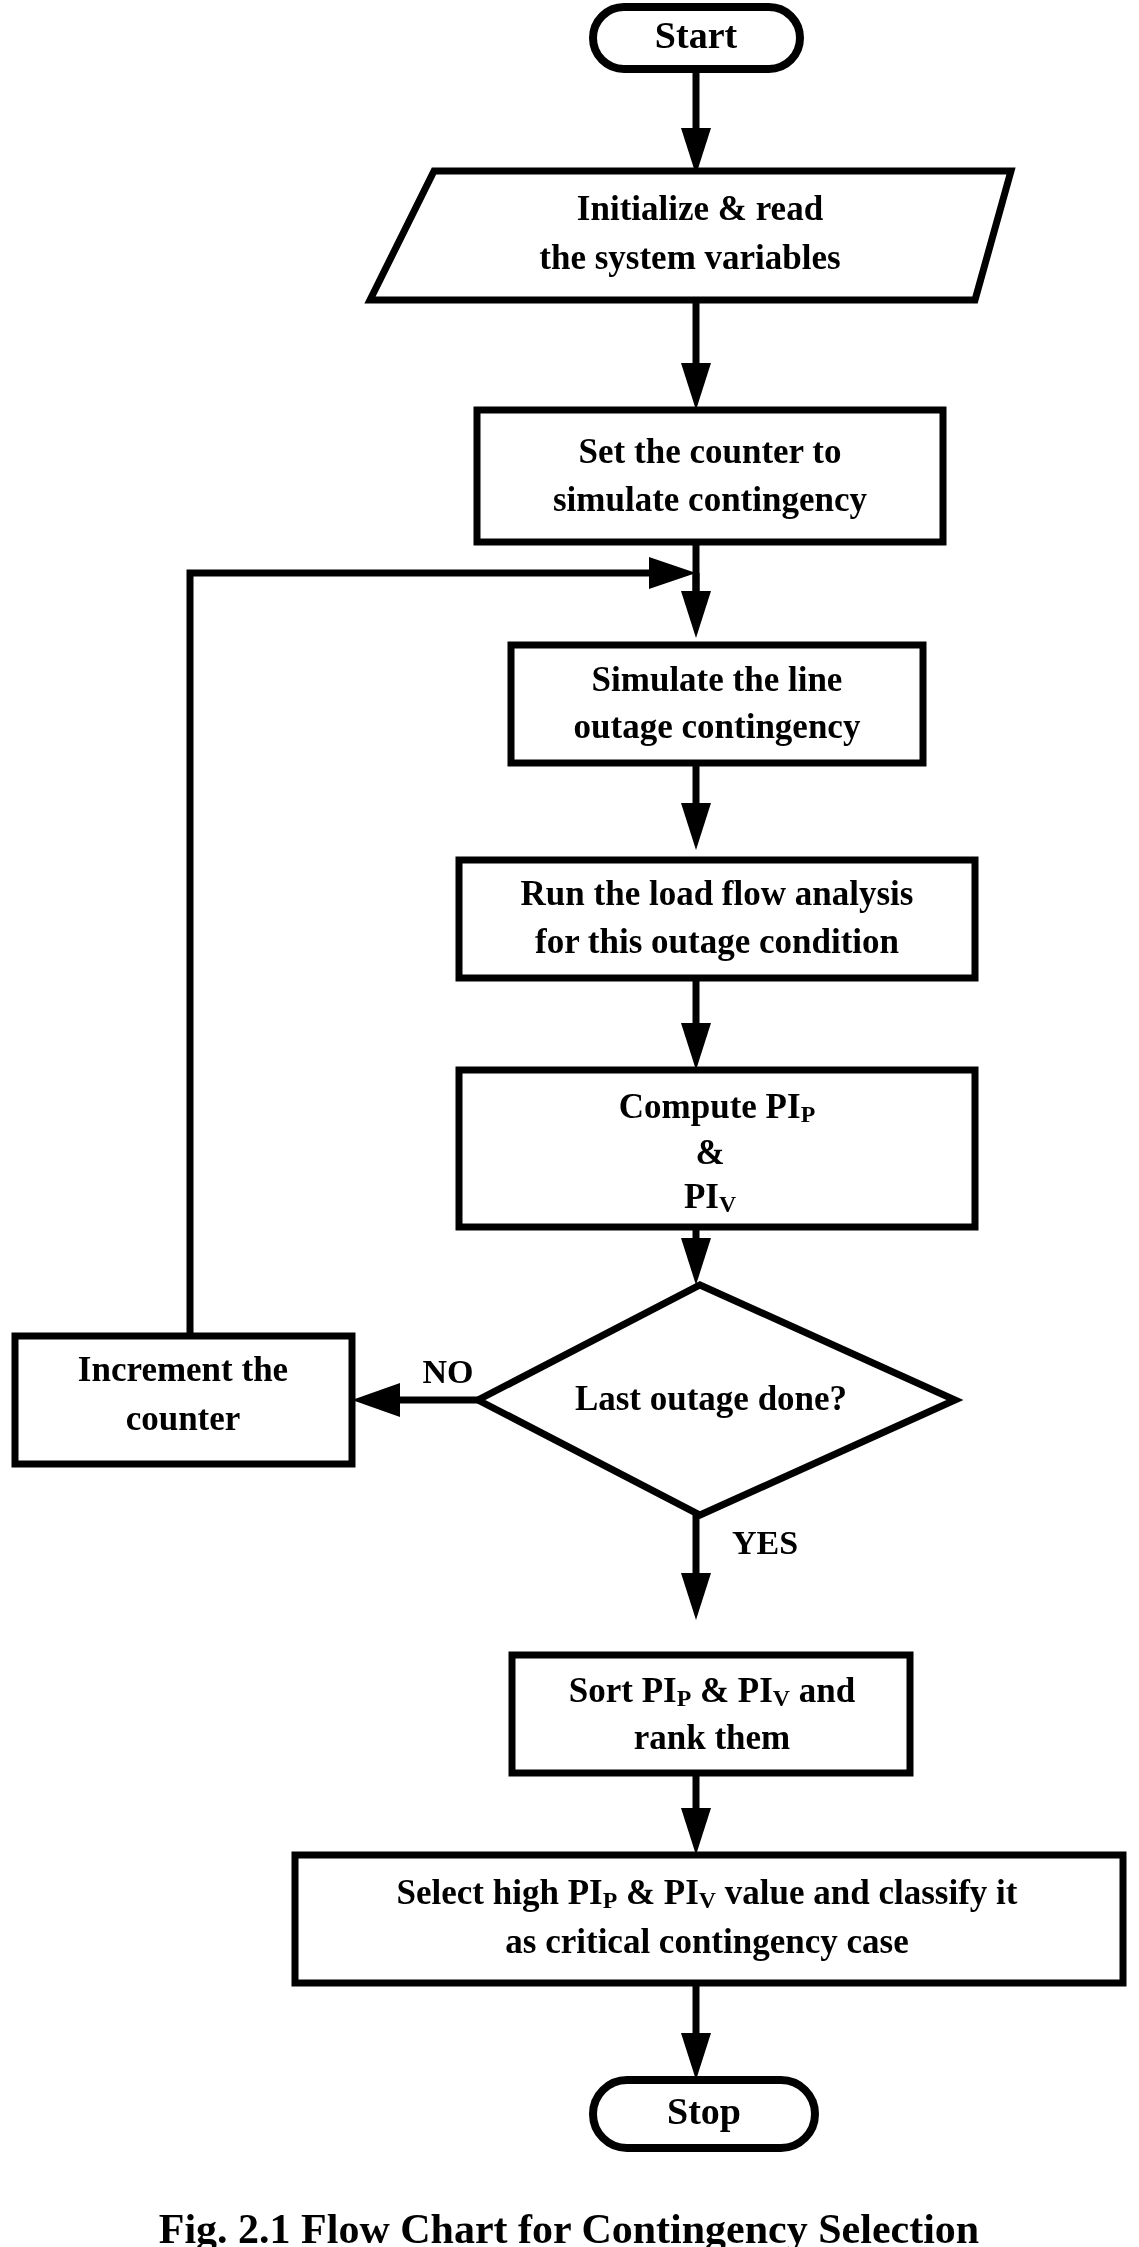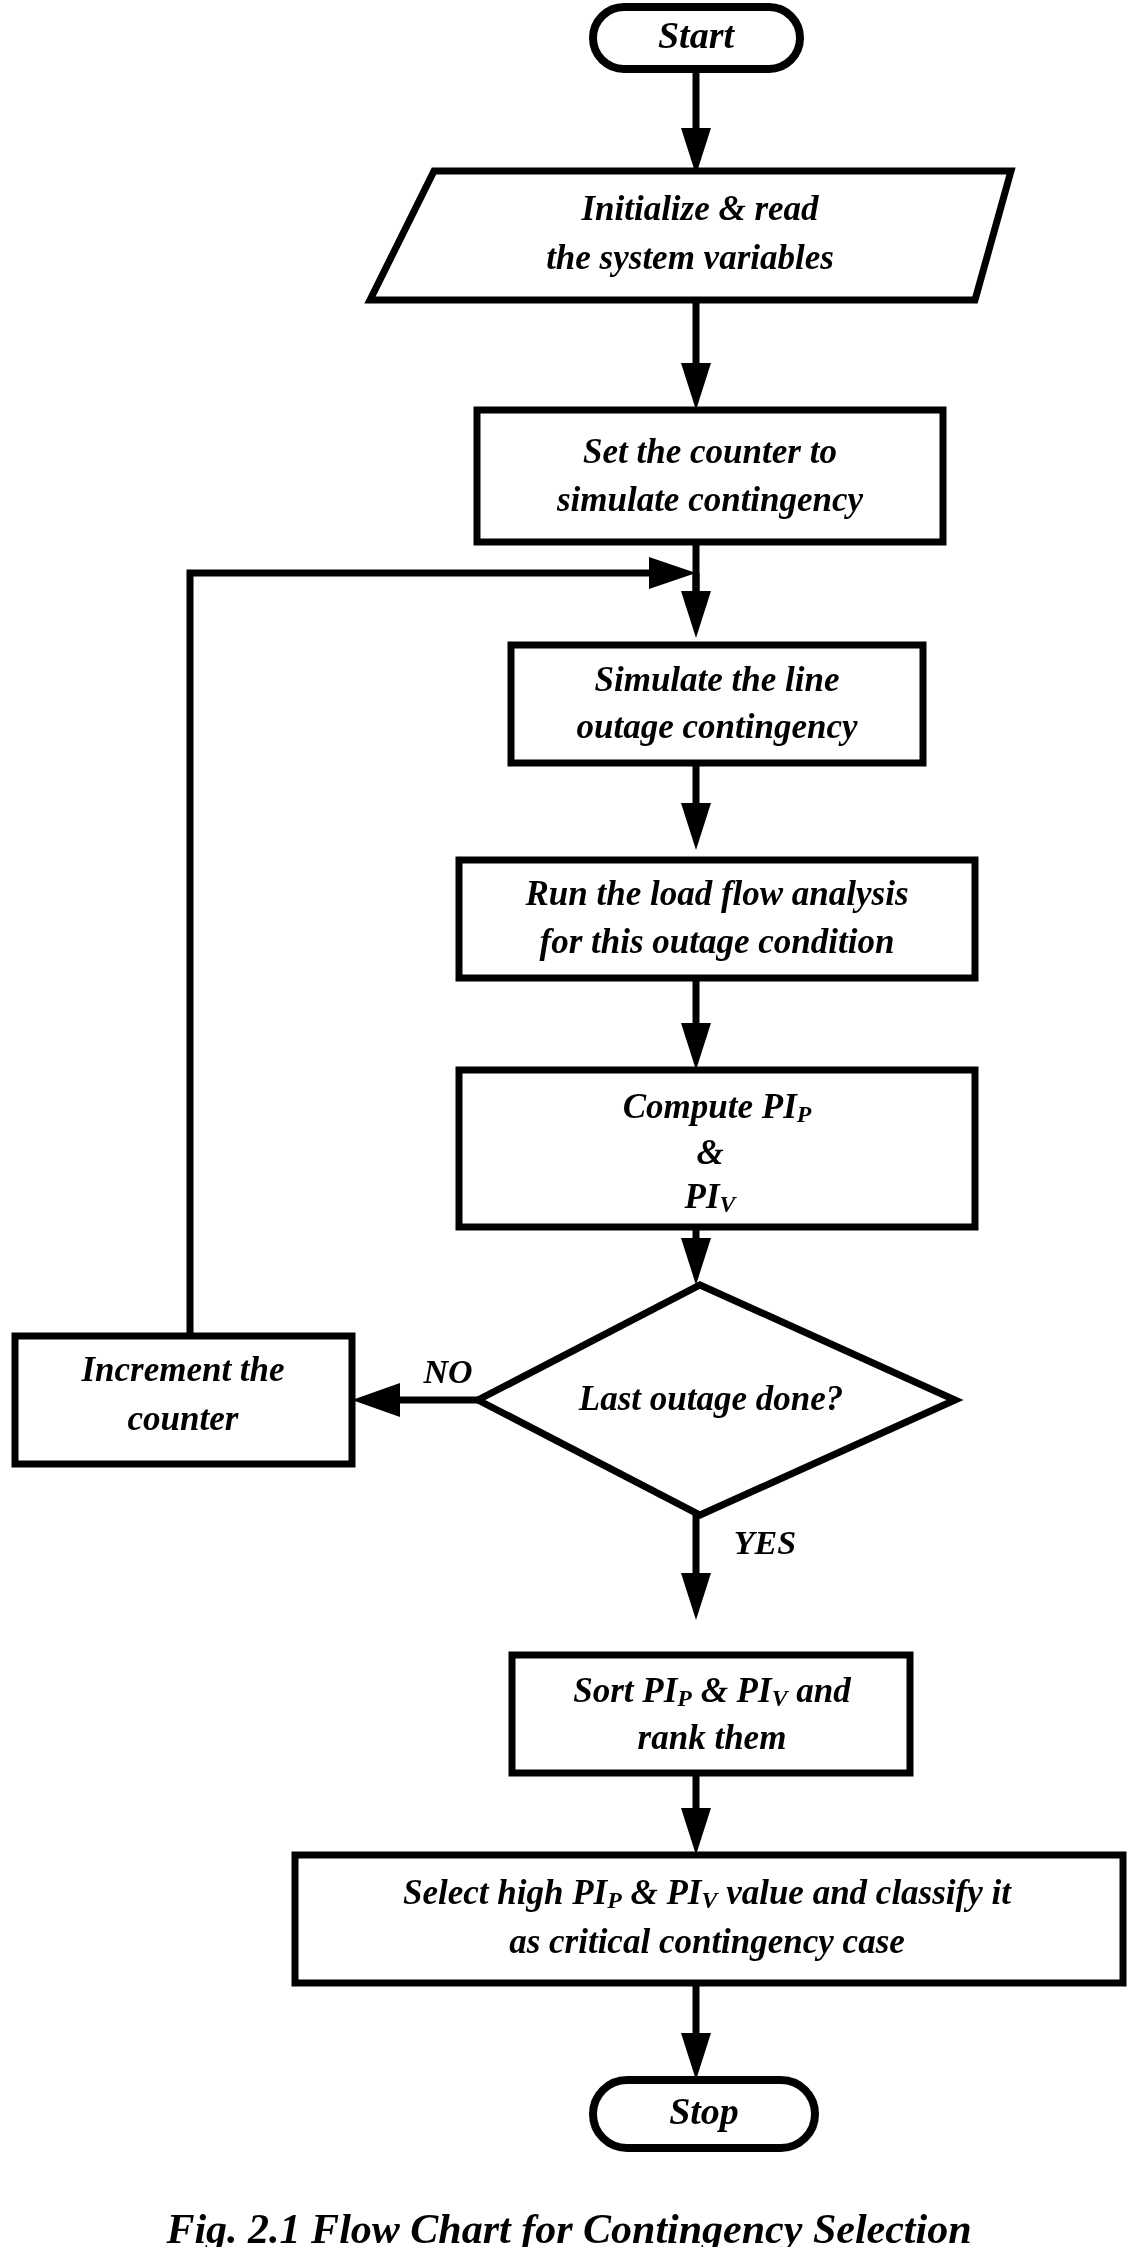--- a/index.html
+++ b/index.html
@@ -11,21 +11,20 @@
     width: 1139px;
     height: 2247px;
     font-family: "Liberation Serif", "DejaVu Serif", serif;
     overflow: hidden;
   }
   #flowchart-root {
     position: relative;
     width: 1139px;
     height: 2247px;
     background: #ffffff;
-    font-style: italic;
   }
   svg#flow-svg {
     display: block;
     width: 1139px;
     height: 2247px;
   }
   .node-shape {
     fill: #ffffff;
     stroke: #000000;
     stroke-width: 7;

